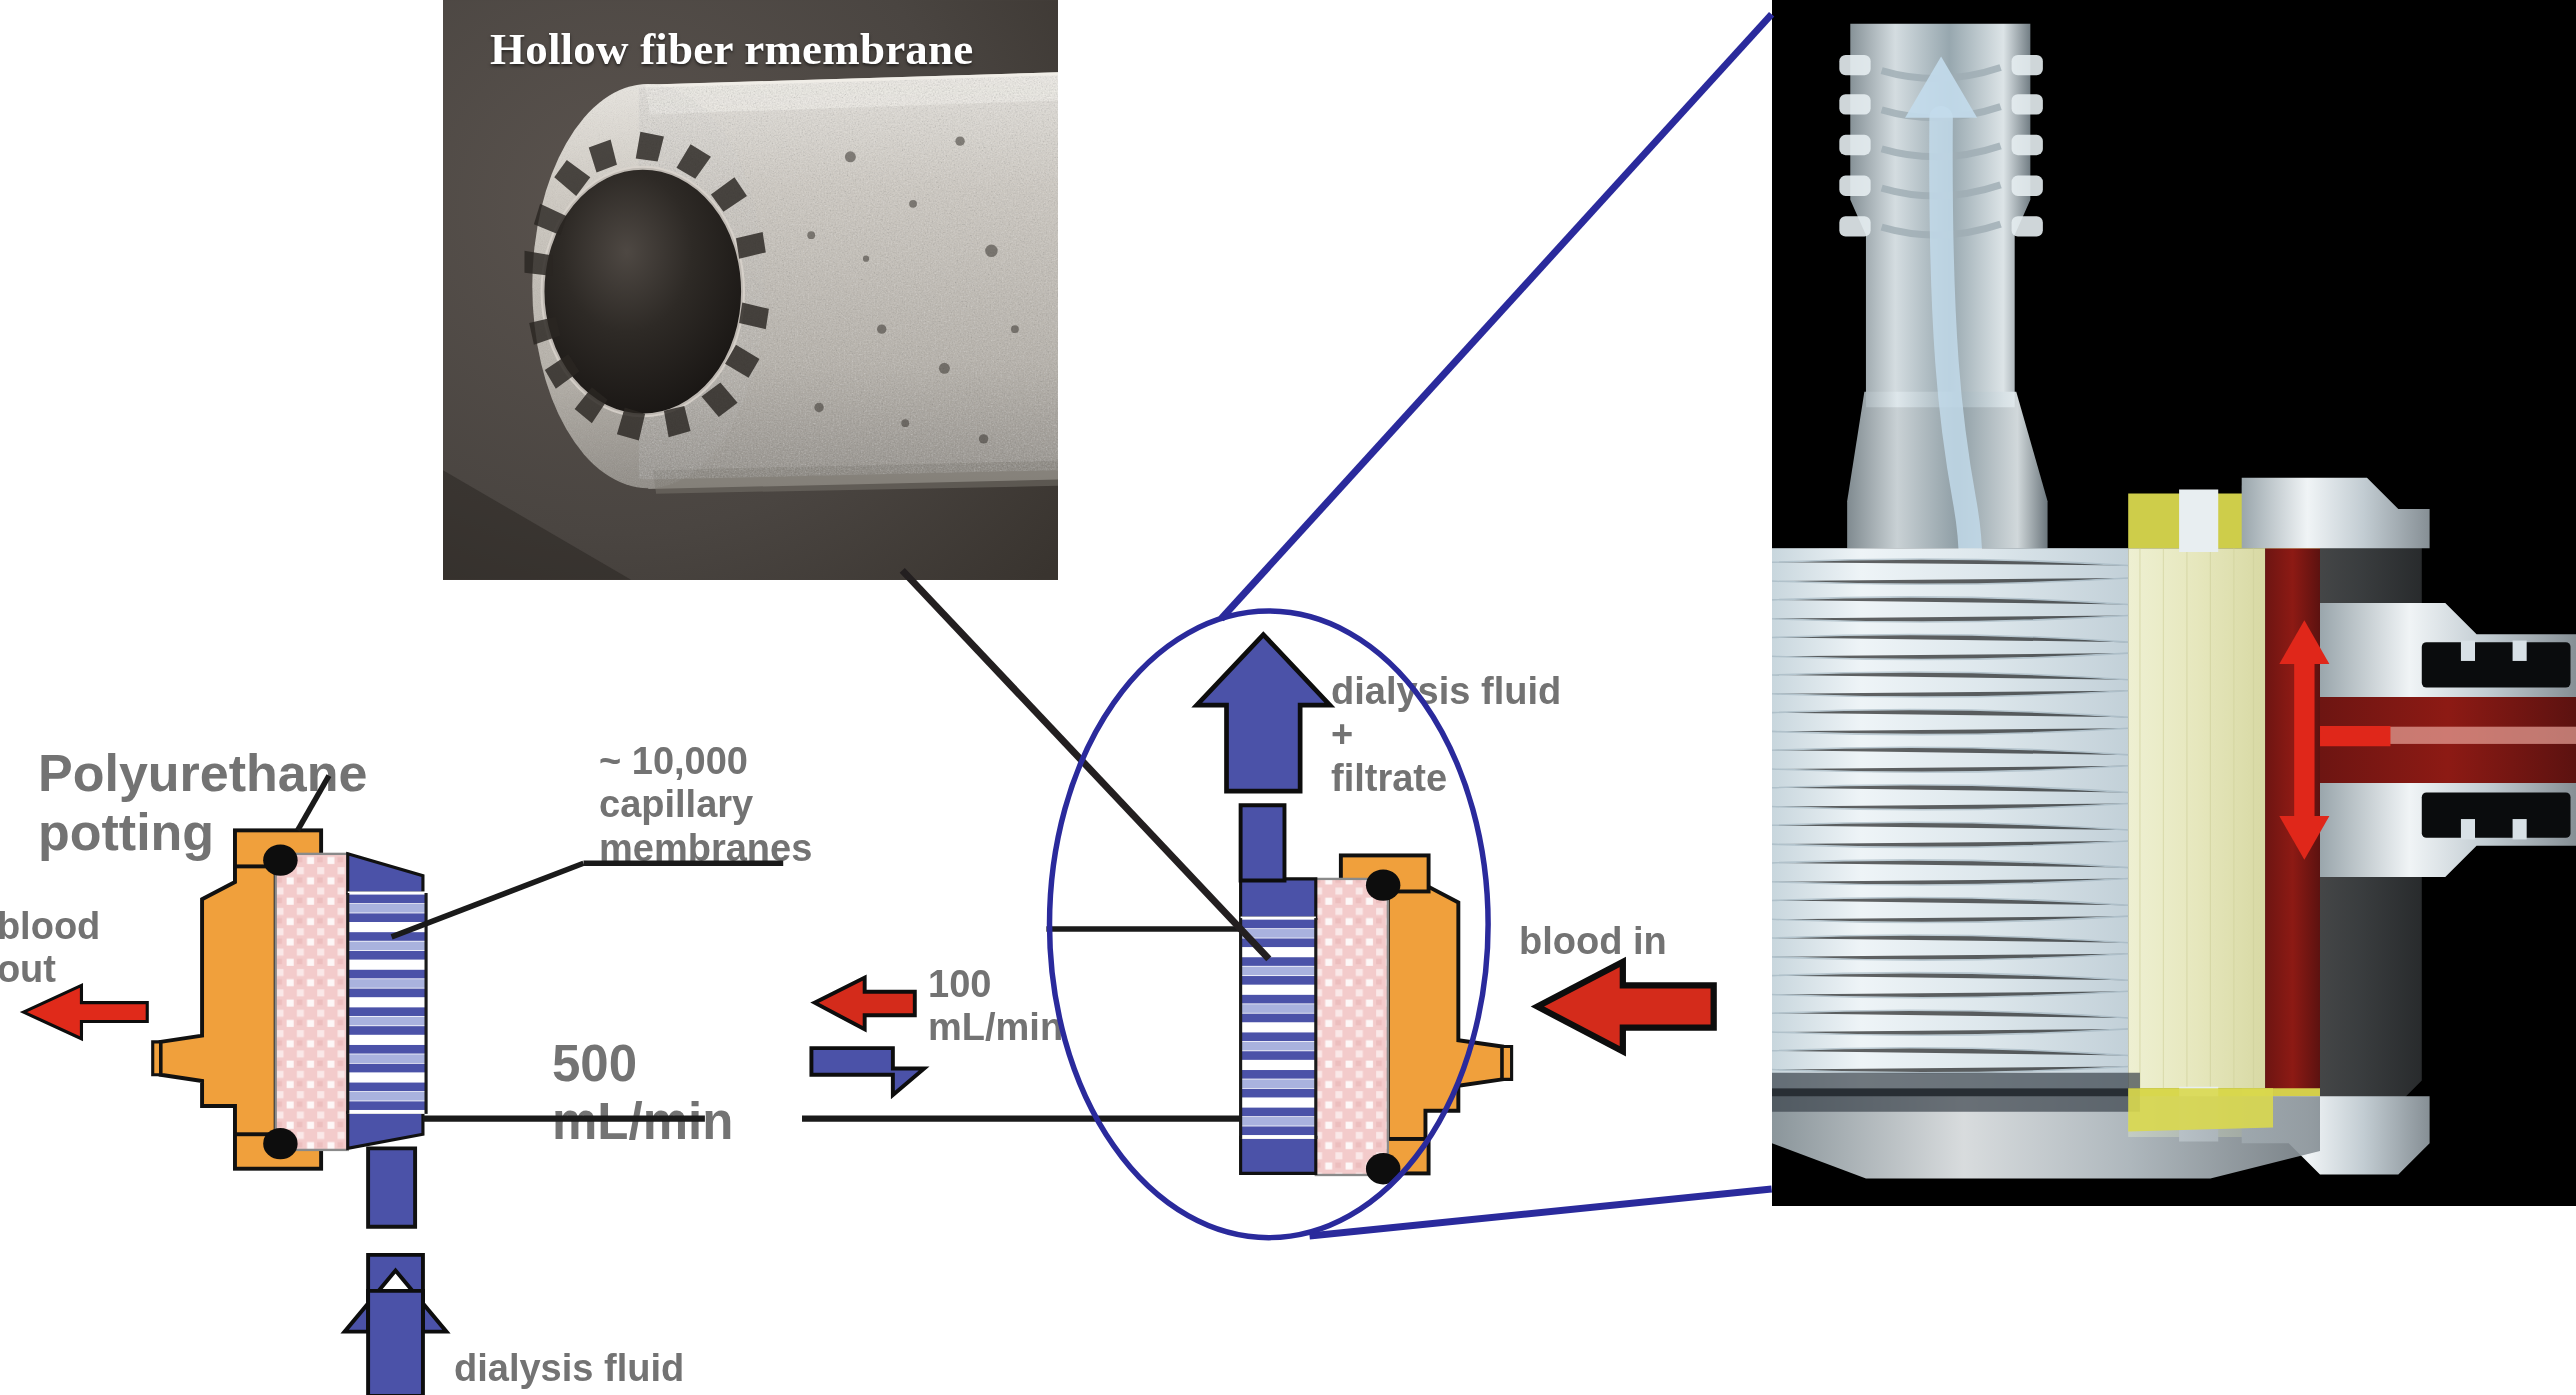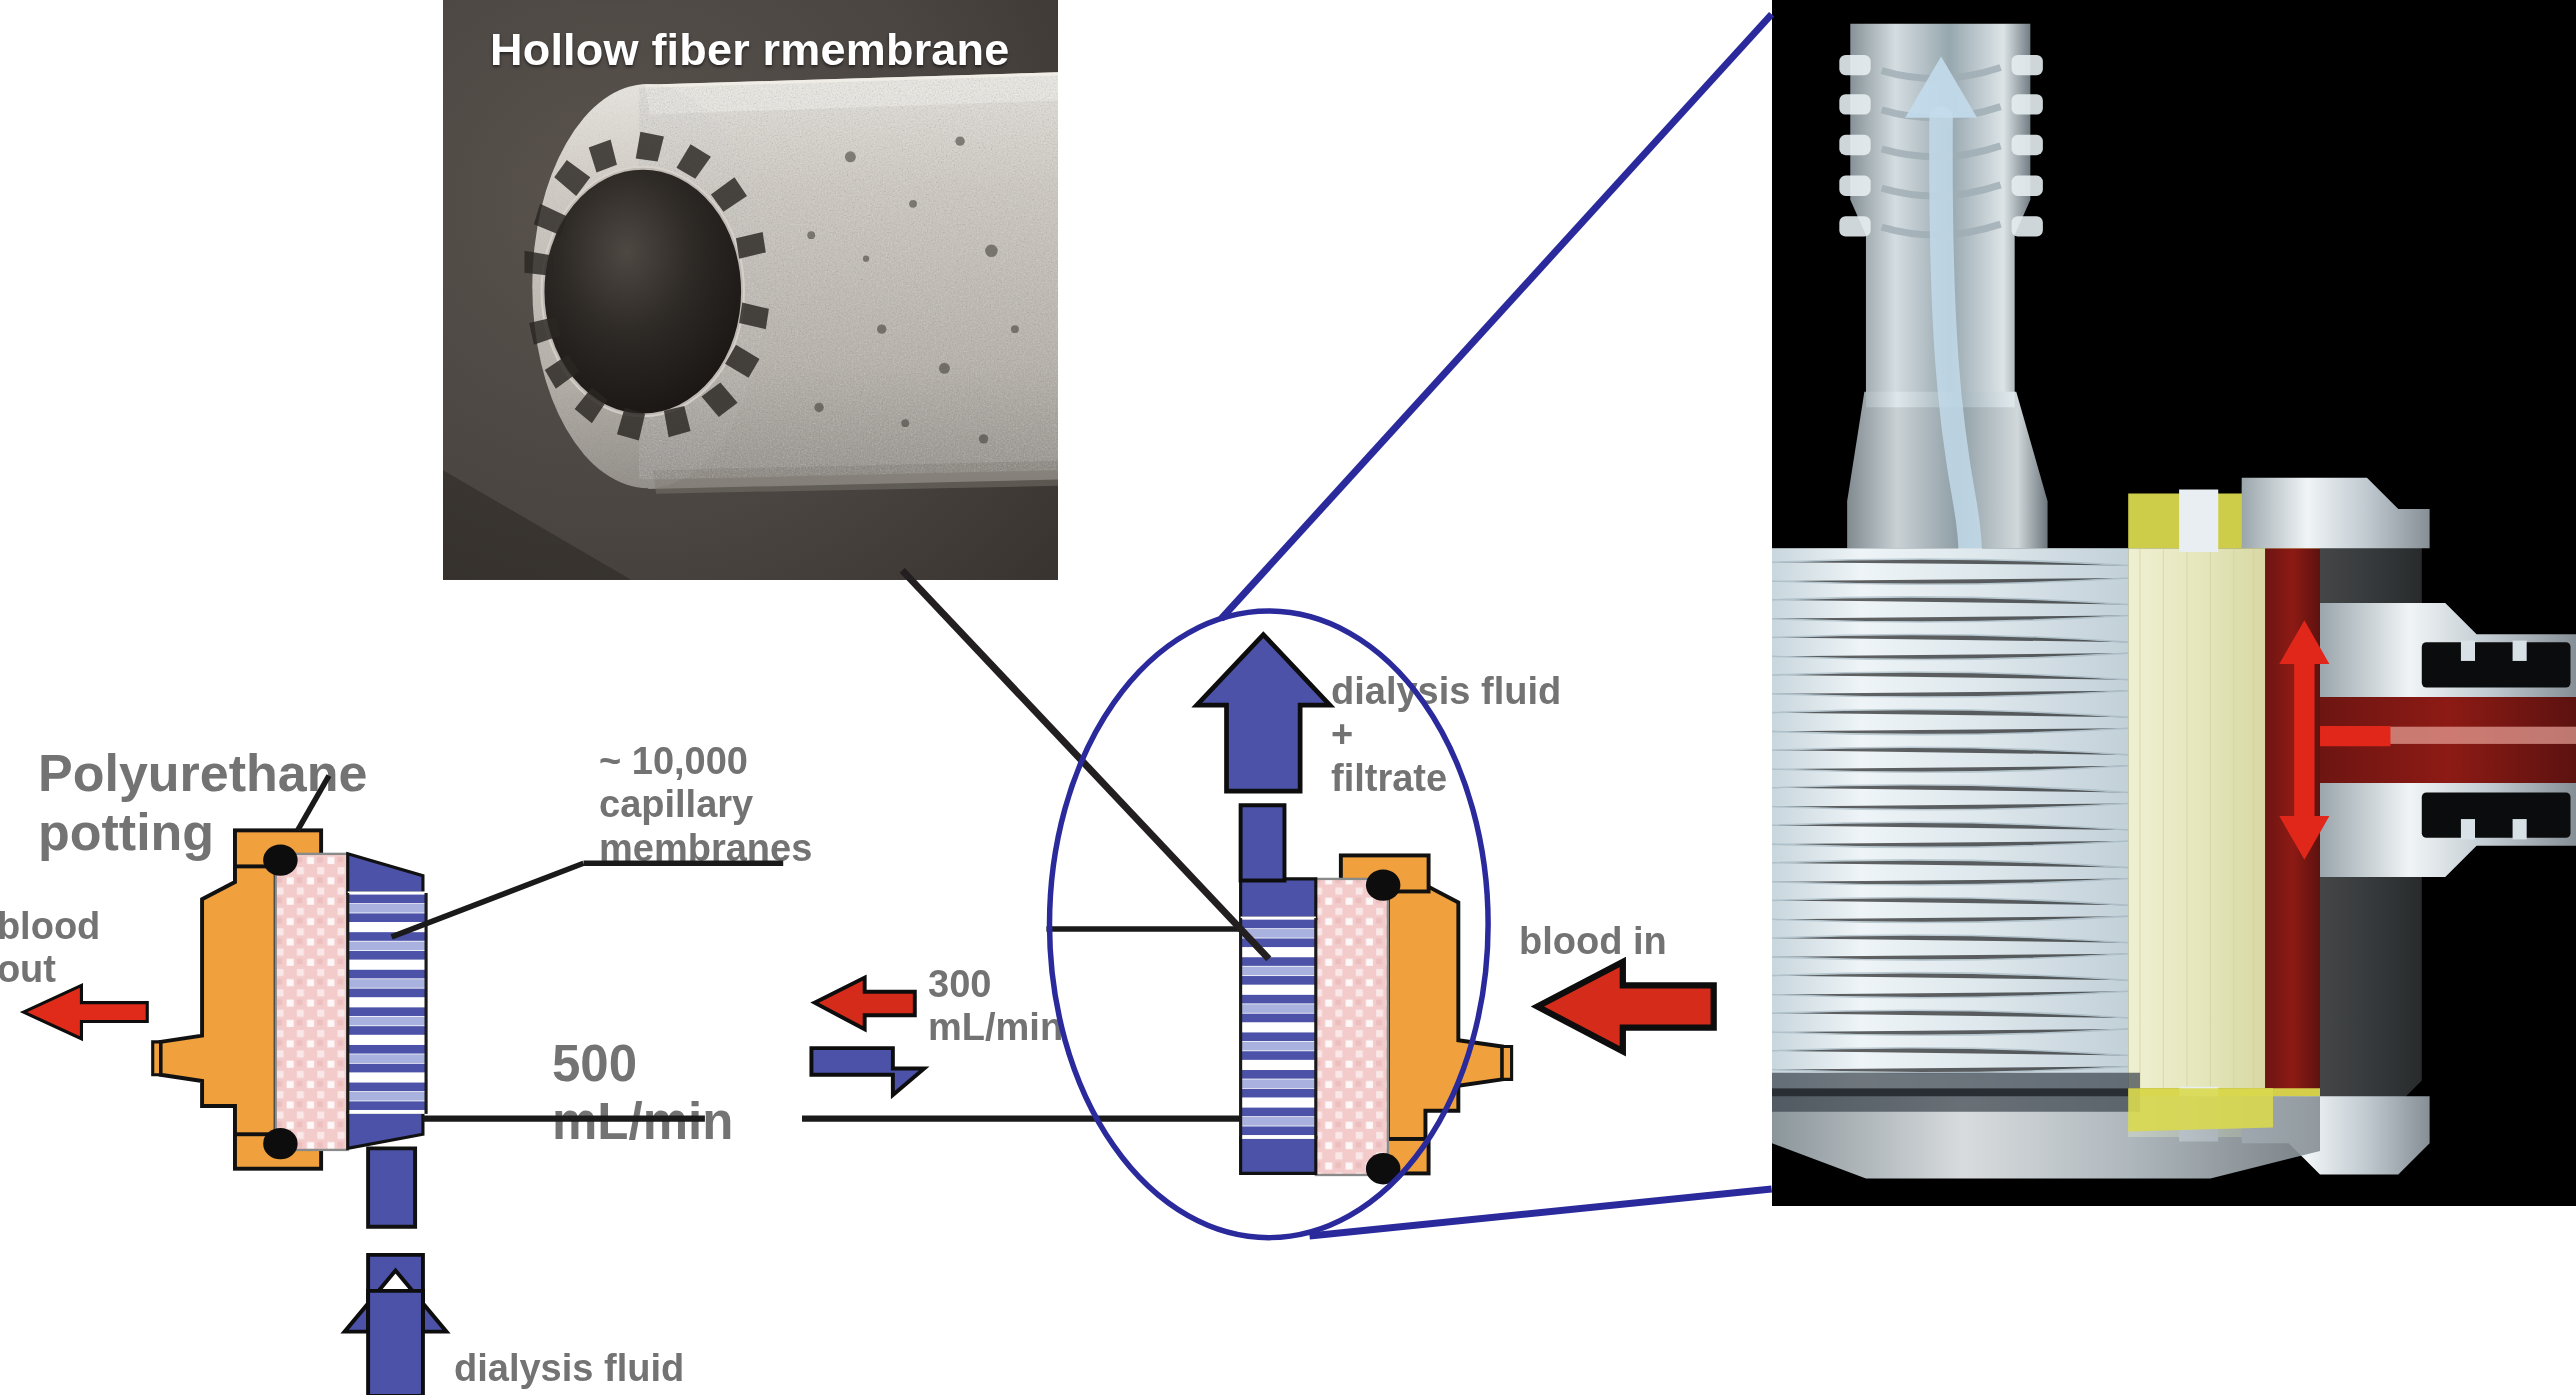--- a/index.html
+++ b/index.html
@@ -7,21 +7,21 @@
   body{width:2576px;height:1396px;position:relative;overflow:hidden;
        font-family:"Liberation Sans","DejaVu Sans",sans-serif;}
   .stage{position:absolute;left:0;top:0;width:2576px;height:1396px;}
   .abs{position:absolute;}
   .lbl{color:#737373;font-weight:bold;line-height:1.14;white-space:pre-line;}
 
   
   #sem-panel{left:443px;top:0px;width:615px;height:580px;
      background:#4a4541;overflow:hidden;}
   #sem-title{left:47px;top:23.5px;font-size:45px;color:#ffffff;font-weight:bold;
-     letter-spacing:0.2px;z-index:6;text-shadow:0 1.6px 3.1px rgba(0,0,0,.55);}
+     letter-spacing:0.2px;z-index:6;text-shadow:0 1.6px 3.1px rgba(0,0,0,.55);font-family:Liberation Serif, serif;}
   .sem-svg{position:absolute;left:0;top:0;}
 
   
   #photo-panel{left:1772px;top:0px;width:804px;height:1206px;background:#000000;
      overflow:hidden;}
   .photo-svg{position:absolute;left:0;top:0;}
 
   
   #overlay{left:0;top:0;width:2576px;height:1396px;z-index:4;pointer-events:none;}
 
@@ -469,21 +469,21 @@
   <div class="abs lbl" id="lbl-bloodout">blood
 out</div>
 
   <div class="abs lbl" id="lbl-cap">~ 10,000
 capillary
 membranes</div>
 
   <div class="abs lbl" id="lbl-500">500
 mL/min</div>
 
-  <div class="abs lbl" id="lbl-300">300
+  <div class="abs lbl" id="lbl-300">100
 mL/min</div>
 
   <div class="abs lbl" id="lbl-df-filt">dialysis fluid
 +
 filtrate</div>
 
   <div class="abs lbl" id="lbl-bloodin">blood in</div>
 
   <div class="abs lbl" id="lbl-dfluid">dialysis fluid</div>
 

